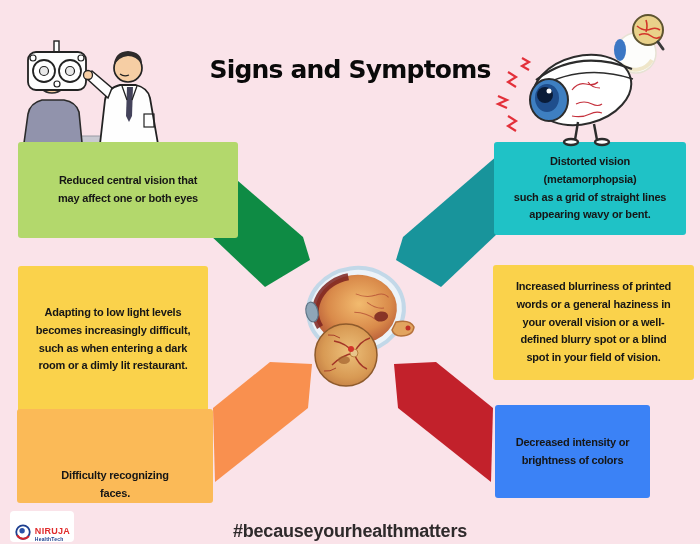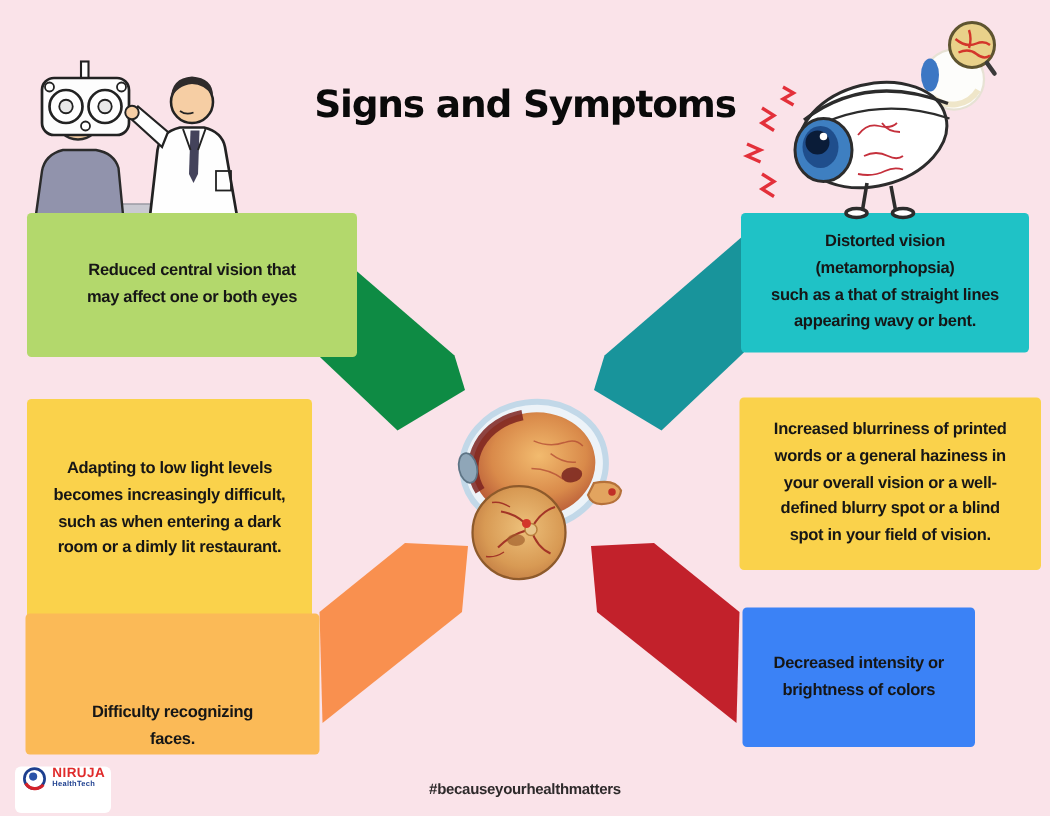--- a/index.html
+++ b/index.html
@@ -31,26 +31,26 @@
   .c-bl{left:17px;top:409px;width:196px;height:94px;background:#FBBA57;align-items:flex-end;}
   .c-tr{left:494px;top:142px;width:192px;height:93px;background:#1FC2C6;}
   .c-mr{left:493px;top:265px;width:201px;height:115px;background:#FAD24B;}
   .c-br{left:495px;top:405px;width:155px;height:93px;background:#3b82f6;}
   .doctor{left:6px;top:40px;z-index:1;}
   .eye-char{left:492px;top:52px;z-index:3;}
   .eye-inset{left:606px;top:10px;z-index:2;}
   .center-eye{left:296px;top:260px;z-index:3;}
   .hashtag{
     position:absolute;left:0;right:0;top:521px;margin:0;text-align:center;
-    font-family:"Liberation Sans",sans-serif;font-weight:700;font-size:10px;
+    font-family:"Liberation Sans",sans-serif;font-weight:700;font-size:18px;
     letter-spacing:-0.2px;color:#2e2a2b;z-index:2;
   }
   .brand{
     position:absolute;left:10px;top:511px;width:64px;height:31px;background:#ffffff;
-    border-radius:4px;display:flex;align-items:flex-start;justify-content:center;gap:3px;z-index:2;
+    border-radius:4px;display:flex;align-items:flex-end;justify-content:center;gap:3px;z-index:2;
   }
   .brand-texts{display:flex;flex-direction:column;line-height:1;}
   .brand-name{
     font-family:"Liberation Sans",sans-serif;font-weight:700;font-size:9px;
     color:#E02B2B;letter-spacing:0.3px;
   }
   .brand-tagline{
     font-family:"Liberation Sans",sans-serif;font-weight:700;font-size:5px;
     color:#1D3F8F;margin-top:1px;letter-spacing:0.2px;
   }
@@ -79,21 +79,21 @@
 such as when entering a dark
 room or a dimly lit restaurant.</p>
   </div>
   <div class="card c-bl">
     <p>Difficulty recognizing
 faces.</p>
   </div>
   <div class="card c-tr">
     <p>Distorted vision
 (metamorphopsia)
-such as a that of straight lines
+such as a grid of straight lines
 appearing wavy or bent.</p>
   </div>
   <div class="card c-mr">
     <p>Increased blurriness of printed
 words or a general haziness in
 your overall vision or a well-
 defined blurry spot or a blind
 spot in your field of vision.</p>
   </div>
   <div class="card c-br">

